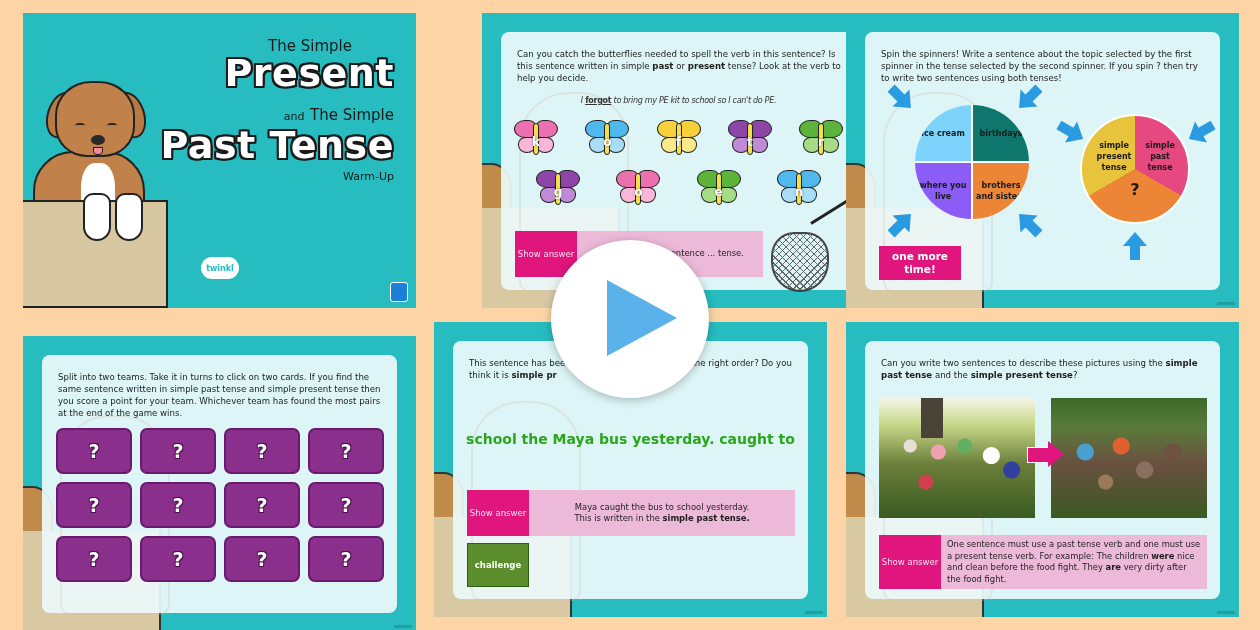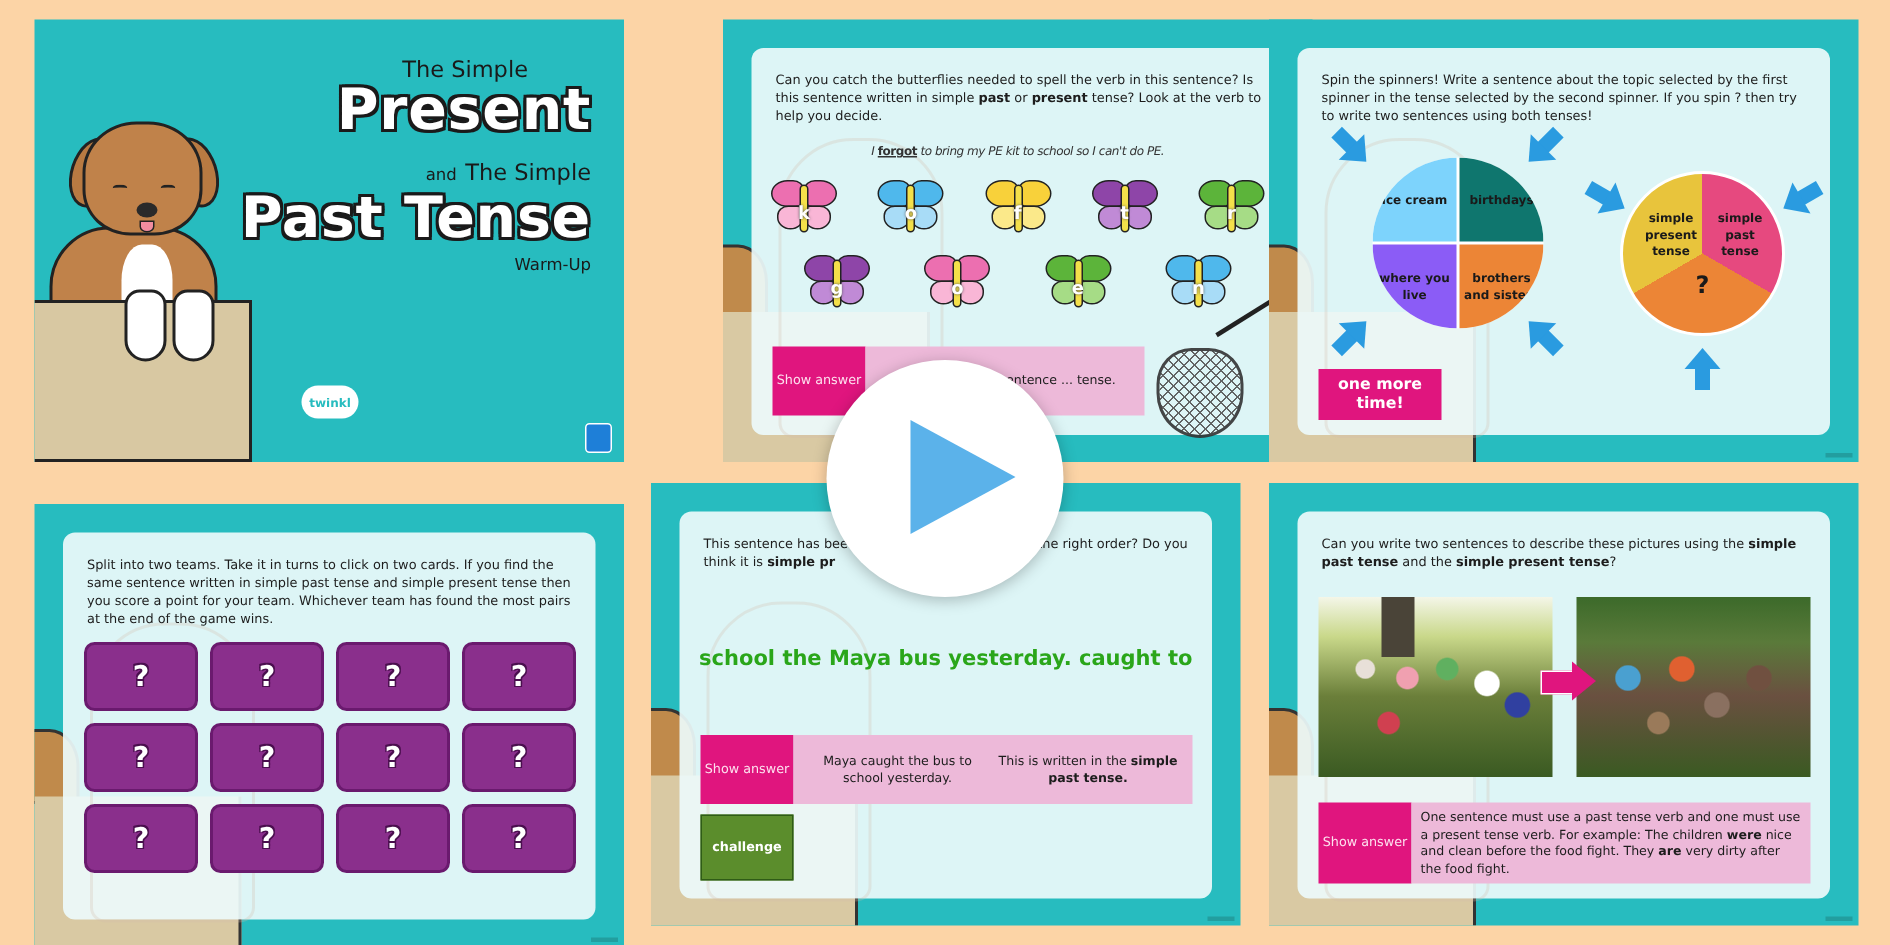--- a/index.html
+++ b/index.html
@@ -423,21 +423,21 @@
   <div class="ghost-box"></div>
   <div class="card">
     <div class="ghost-dog"></div>
     <div class="instr">
       <span>This sentence has been</span><span style="display:inline-block; width:118px;"></span><span> the right order? Do you think it is </span><b>simple pr</b><span style="display:inline-block; width:60px;"></span><span>se?</span>
     </div>
     <div class="scramble">school the Maya bus yesterday. caught to</div>
 
     <div class="answer-row" style="top:149px; height:46px; width:328px;">
       <div class="show-btn">Show answer</div>
-      <div class="answer-text" style="flex:1; ">
+      <div class="answer-text" style="flex:1; flex-direction:column;">
         <span>Maya caught the bus to school yesterday.</span>
         <span><span>This is written in the </span><b>simple past tense.</b></span>
       </div>
     </div>
     <div class="answer-row" style="top:202px; height:44px; width:328px;">
       <div class="challenge-btn">challenge</div>
     </div>
   </div>
   <div class="footer-mark"></div>
 </div>

